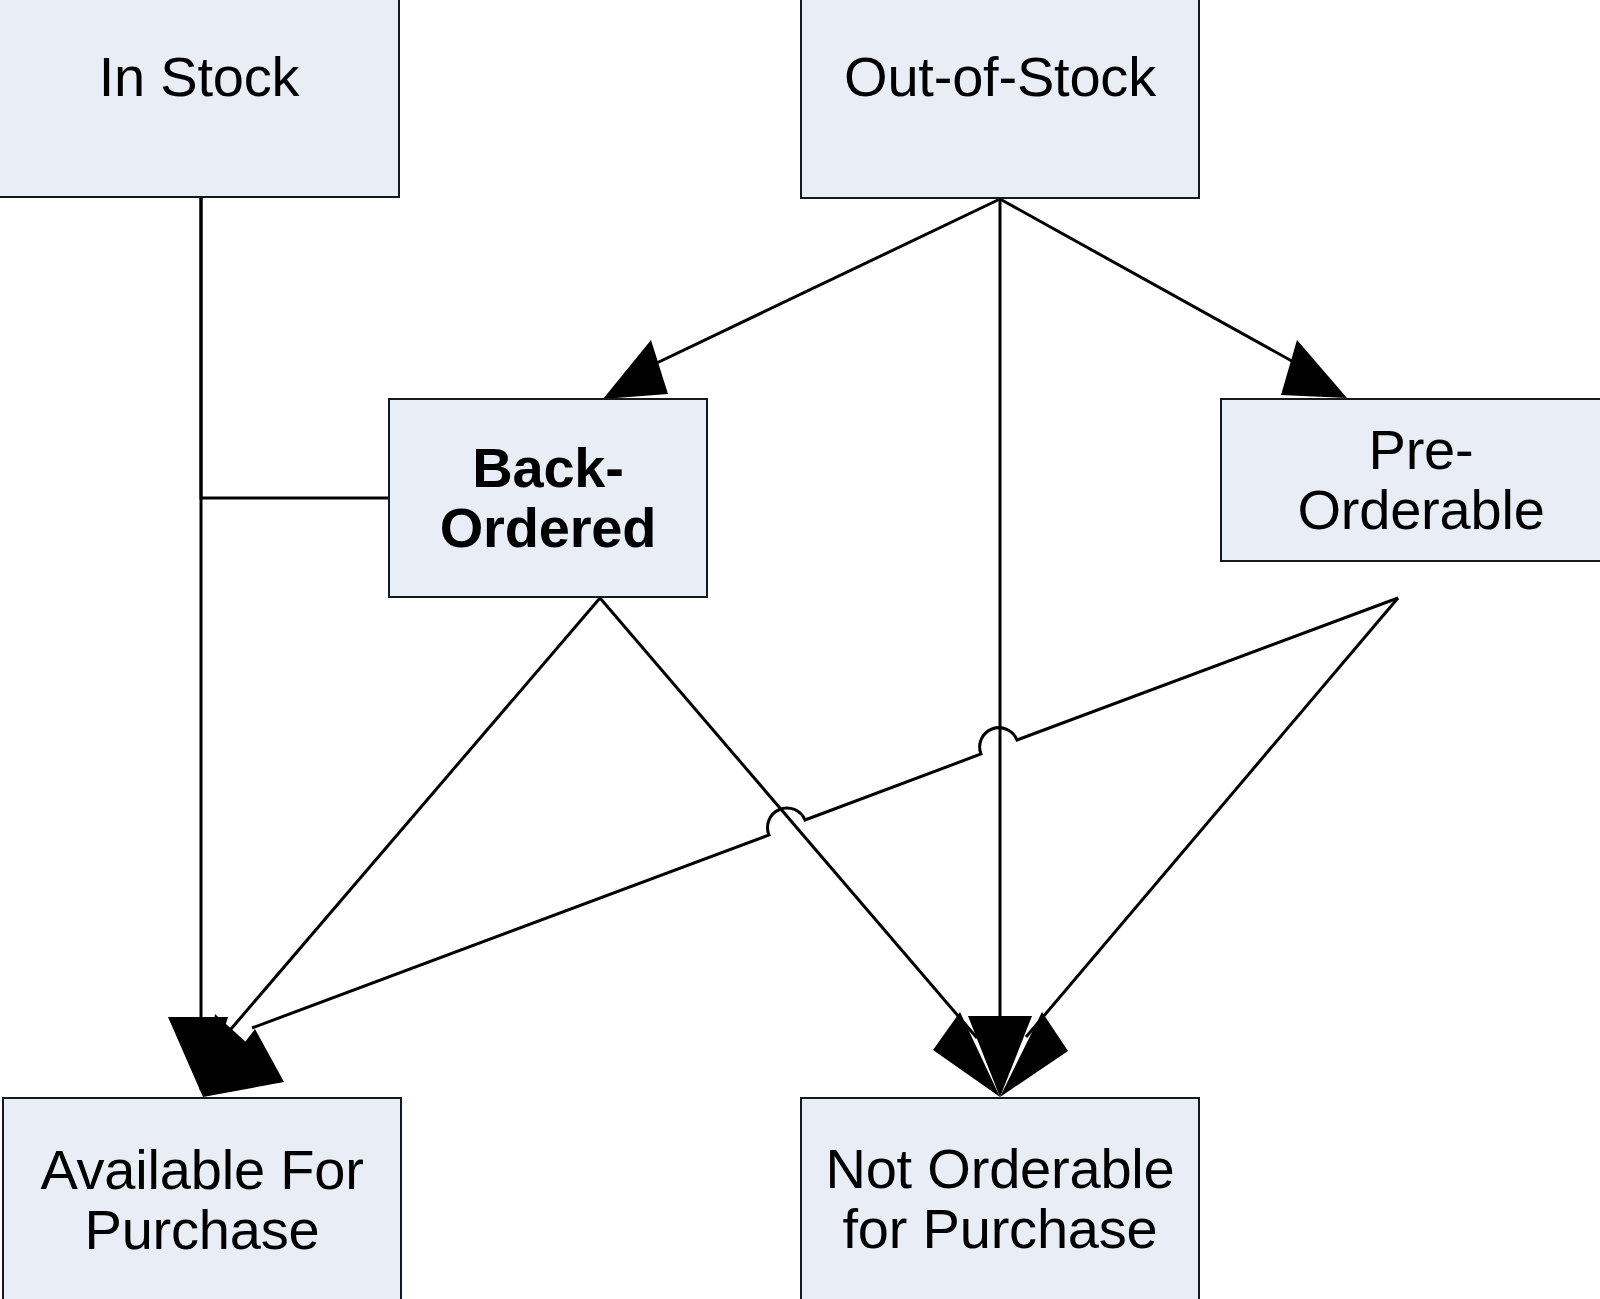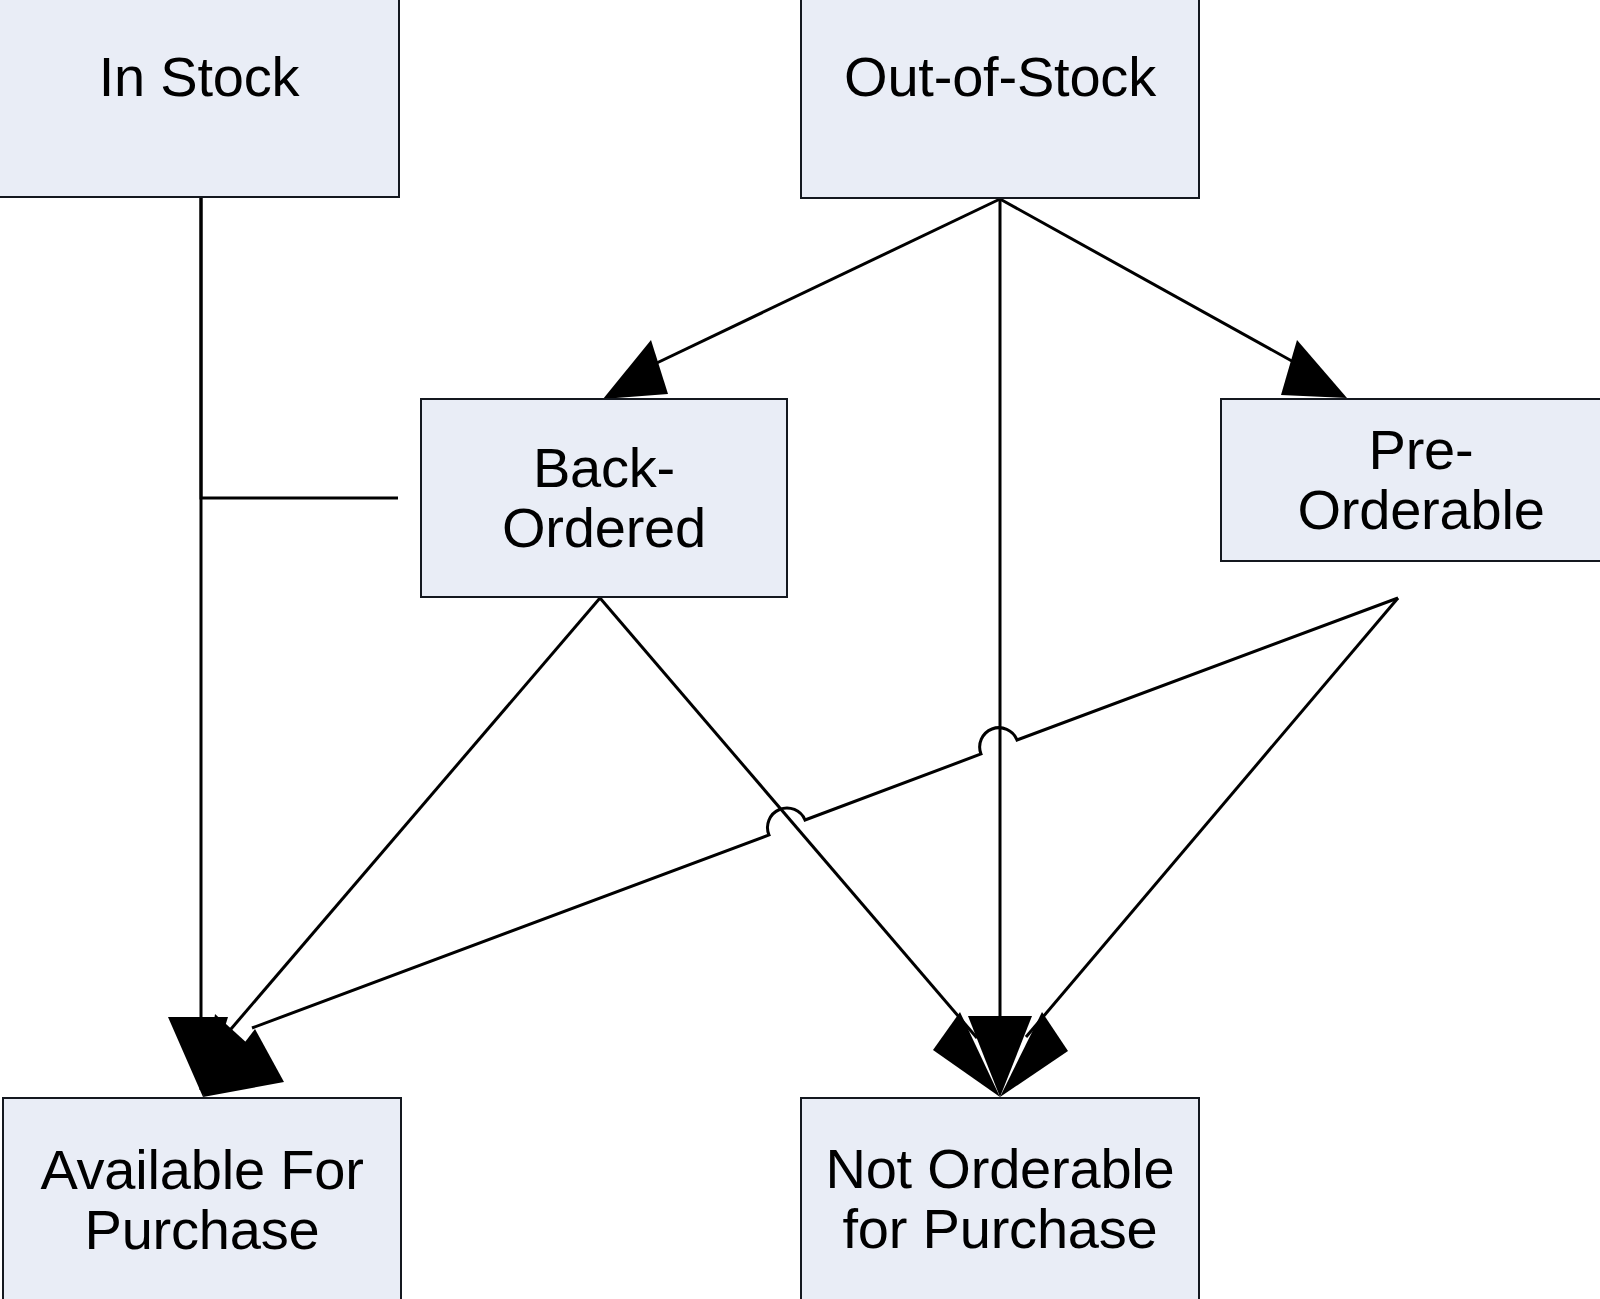--- a/index.html
+++ b/index.html
@@ -86,21 +86,21 @@
   </svg>
 
   <div class="node" style="left:0px; top:-42px; width:400px; height:240px; border-left:none; border-top:none;">
     <span class="node-label">In Stock</span>
   </div>
 
   <div class="node" style="left:800px; top:-42px; width:400px; height:241px; border-top:none;">
     <span class="node-label">Out-of-Stock</span>
   </div>
 
-  <div class="node" style="left:420px; top:398px; width:368px; height:200px;">
+  <div class="node" style="left:388px; top:398px; width:320px; height:200px;font-weight:bold;">
     <span class="node-label">Back-
 Ordered</span>
   </div>
 
   <div class="node" style="left:1220px; top:398px; width:400px; height:164px; border-right:none;text-align:center;">
     <span class="node-label">Pre-
 Orderable</span>
   </div>
 
   <div class="node" style="left:2px; top:1097px; width:400px; height:204px; border-bottom:none;">

